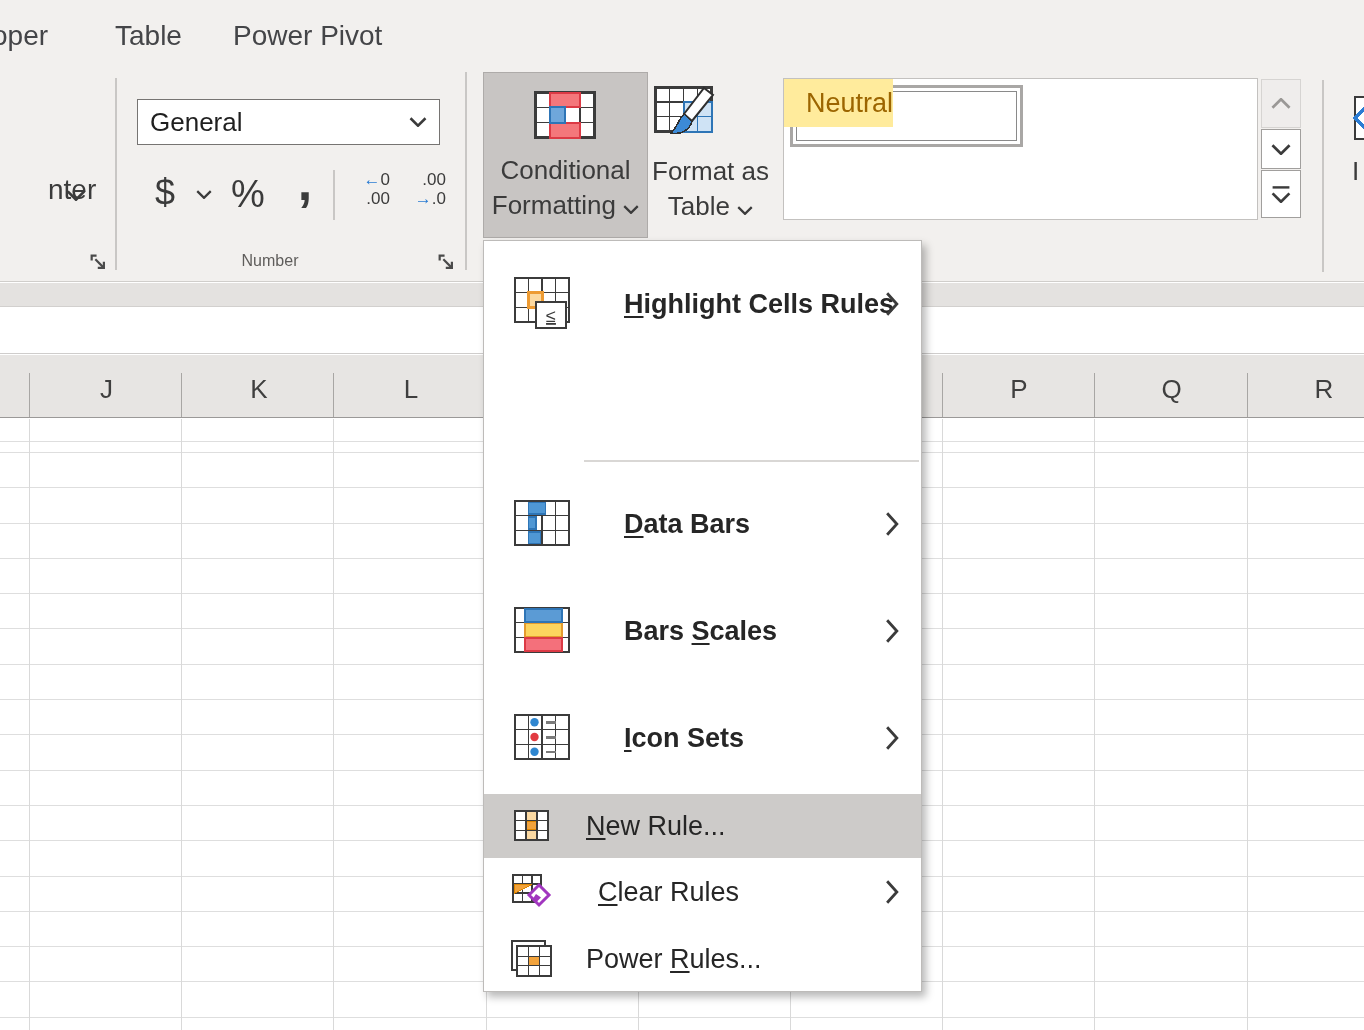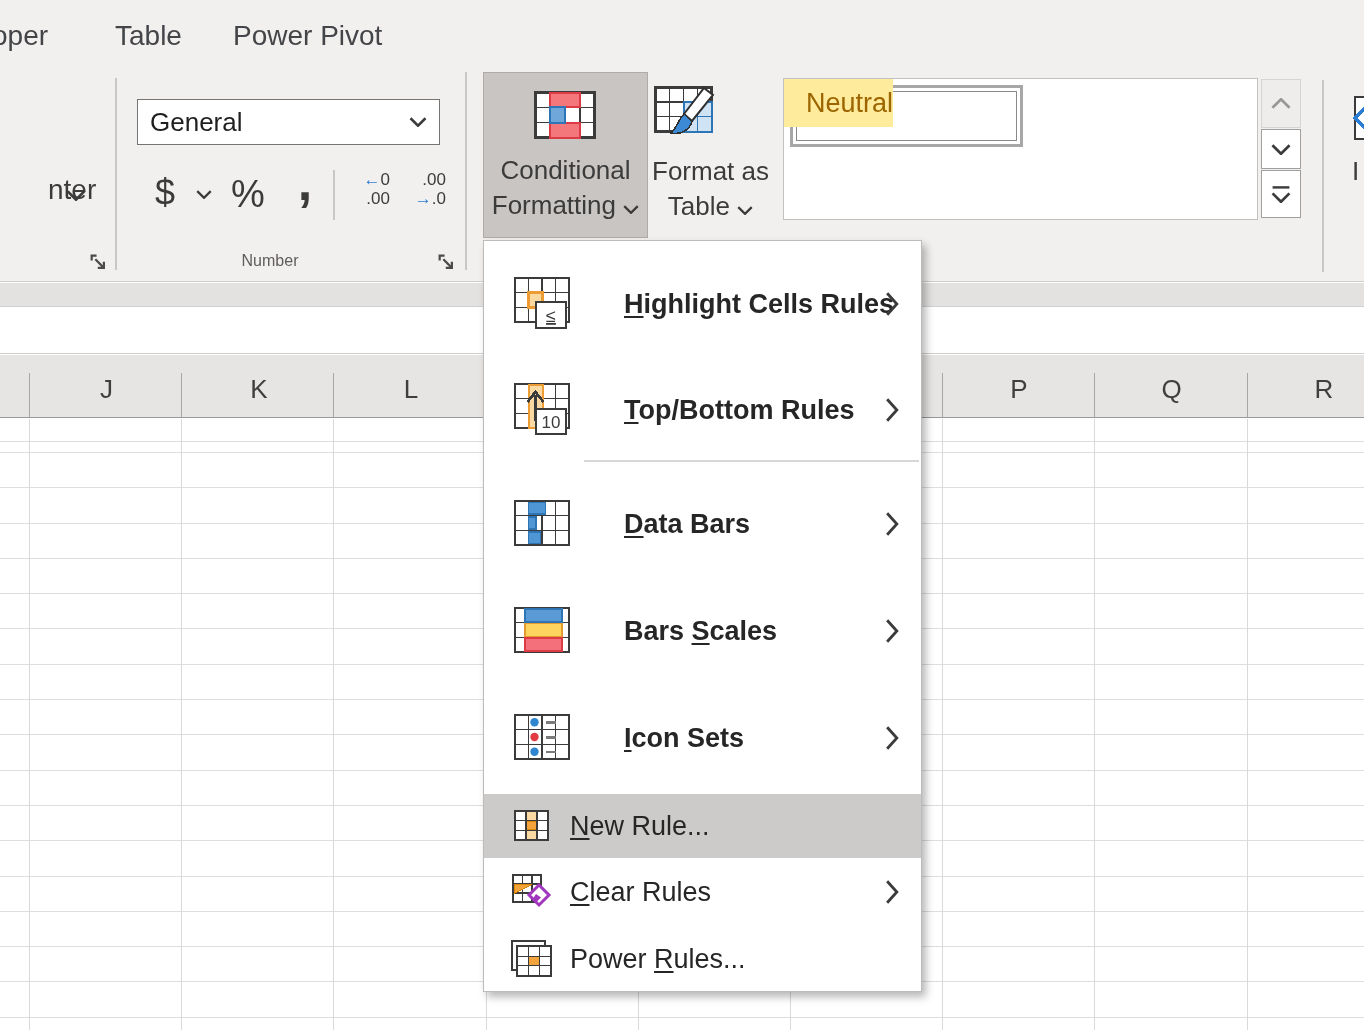--- a/index.html
+++ b/index.html
@@ -73,21 +73,21 @@
       repeating-linear-gradient(90deg,#d9d9d9 0 1px,transparent 1px 152.2px),
       repeating-linear-gradient(180deg,#dedede 0 1px,transparent 1px 35.3px);
     background-position:29px 33px, 0 33px; }
 
   
   #cf-menu { left:483px; top:240px; width:439px; height:752px; background:#fff;
     border:1px solid #bdbbb9; box-shadow:4px 5px 8px rgba(0,0,0,0.28); z-index:50; }
   .mi { position:absolute; left:0; width:437px; display:flex; align-items:center; cursor:default; }
   .mi .ic { width:58px; margin-left:30px; flex:0 0 auto; display:flex; justify-content:center; }
   .mi .ic-sm { width:44px; margin-left:26px; flex:0 0 auto; display:flex; justify-content:center; }
-  .mi-label { font-size:27px; color:#262626; margin-left:16px; white-space:pre; }
+  .mi-label { font-size:27px; color:#262626; margin-left:32px; white-space:pre; }
   .mi-label.bold { font-weight:700; margin-left:52px; }
   .mi-label u { text-underline-offset:3px; }
   .subarrow { position:absolute; right:22px; }
   .subarrow path { stroke:#3b3b3b; stroke-width:2.6; fill:none; }
   .mi.hl { background:#cdcbc9; }
   #menu-sep { position:absolute; left:100px; right:2px; top:219px; height:1.5px; background:#d9d7d5; }
 
   .gridicon rect, .gridicon path, .gridicon line { shape-rendering:crispEdges; }
 </style>
 </head>
@@ -247,37 +247,20 @@
         <rect x="22" y="25" width="30" height="26" fill="#fff" stroke="#3b3b3b" stroke-width="2"></rect>
         <text x="37" y="45" font-size="18" text-anchor="middle" fill="#3b3b3b" text-decoration="underline">≤</text>
       </svg>
         </span>
       <span class="mi-label bold"><span></span><u>H</u><span>ighlight Cells Rules</span></span>
       <svg class="subarrow" width="14" height="26" viewBox="0 0 13 24">
           <path d="M2 2l9 10-9 10"></path>
         </svg>
     </div>
 
-    <div class="mi" style="top:116px; height:106px;">
-      <span class="ic">
-          <svg class="gridicon" width="58" height="54" viewBox="0 0 58 54">
-        <rect x="1" y="1" width="54" height="44" fill="#fff" stroke="#3b3b3b" stroke-width="2"></rect>
-        <path d="M14.5 1V45 M28 1V45 M41.5 1V45 M1 15.7H55 M1 30.3H55" stroke="#3b3b3b" stroke-width="1.3" fill="none"></path>
-        <rect x="14.5" y="1.5" width="14" height="43.5" fill="#fbd9a2" stroke="#ed9b33" stroke-width="2"></rect>
-        <path d="M21.5 38V12" stroke="#3b3b3b" stroke-width="2.8" fill="none"></path>
-        <path d="M13.5 19 L21.5 9 L29.5 19" stroke="#3b3b3b" stroke-width="2.8" fill="none"></path>
-        <rect x="22" y="26" width="30" height="25" fill="#fff" stroke="#3b3b3b" stroke-width="2"></rect>
-        <text x="37" y="45" font-size="17" text-anchor="middle" fill="#3b3b3b">10</text>
-      </svg>
-        </span>
-      <span class="mi-label bold"><span></span><u>T</u><span>op/Bottom Rules</span></span>
-      <svg class="subarrow" width="14" height="26" viewBox="0 0 13 24">
-          <path d="M2 2l9 10-9 10"></path>
-        </svg>
-    </div>
 
     <div id="menu-sep"></div>
 
     <div class="mi" style="top:230px; height:106px;">
       <span class="ic">
           <svg class="gridicon" width="58" height="48" viewBox="0 0 58 48">
         <rect x="1" y="1" width="54" height="44" fill="#fff" stroke="#3b3b3b" stroke-width="2"></rect>
         <path d="M14.5 1V45 M28 1V45 M41.5 1V45 M1 15.7H55 M1 30.3H55" stroke="#3b3b3b" stroke-width="1.3" fill="none"></path>
         <rect x="14.5" y="2.5" width="17" height="11.5" fill="#4f97d4" stroke="#2e75b6" stroke-width="1.6"></rect>
         <rect x="14.5" y="17.2" width="7.5" height="11.5" fill="#4f97d4" stroke="#2e75b6" stroke-width="1.6"></rect>
@@ -331,21 +314,21 @@
         <rect x="1" y="1" width="33" height="29" fill="#fff" stroke="#3b3b3b" stroke-width="2"></rect>
         <rect x="12" y="2" width="11" height="9" fill="#fbd9a2"></rect>
         <rect x="12" y="20" width="11" height="9" fill="#fbd9a2"></rect>
         <rect x="12" y="11" width="11" height="9" fill="#f2a33c" stroke="#e08700" stroke-width="1.5"></rect>
         <path d="M12 1V31 M23 1V31 M1 10.8H34 M1 20.2H34" stroke="#3b3b3b" stroke-width="1.3" fill="none"></path>
       </svg>
         </span>
       <span class="mi-label"><span></span><u>N</u><span>ew Rule...</span></span>
     </div>
 
-    <div class="mi" style="top:617px; height:68px;">
+    <div class="mi" style="top:617px; height:68px;gap:12px;">
       <span class="ic-sm">
           <svg class="gridicon" width="40" height="36" viewBox="0 0 40 36">
         <rect x="1" y="1" width="28" height="27" fill="#fff" stroke="#3b3b3b" stroke-width="2"></rect>
         <path d="M10.5 1V28 M20 1V28 M1 10H29 M1 19H29" stroke="#3b3b3b" stroke-width="1.3" fill="none"></path>
         <path d="M2 10.5 H20 L2 19.5 Z" fill="#f2a33c" stroke="#e08700" stroke-width="1"></path>
         <polygon points="27,11 37,21 27,31 17,21" fill="#fff" stroke="#a136bf" stroke-width="3"></polygon>
         <polygon points="21,24.5 24.5,28 29,23.5 24,20" fill="#a136bf"></polygon>
       </svg>
         </span>
       <span class="mi-label"><span></span><u>C</u><span>lear Rules</span></span>

